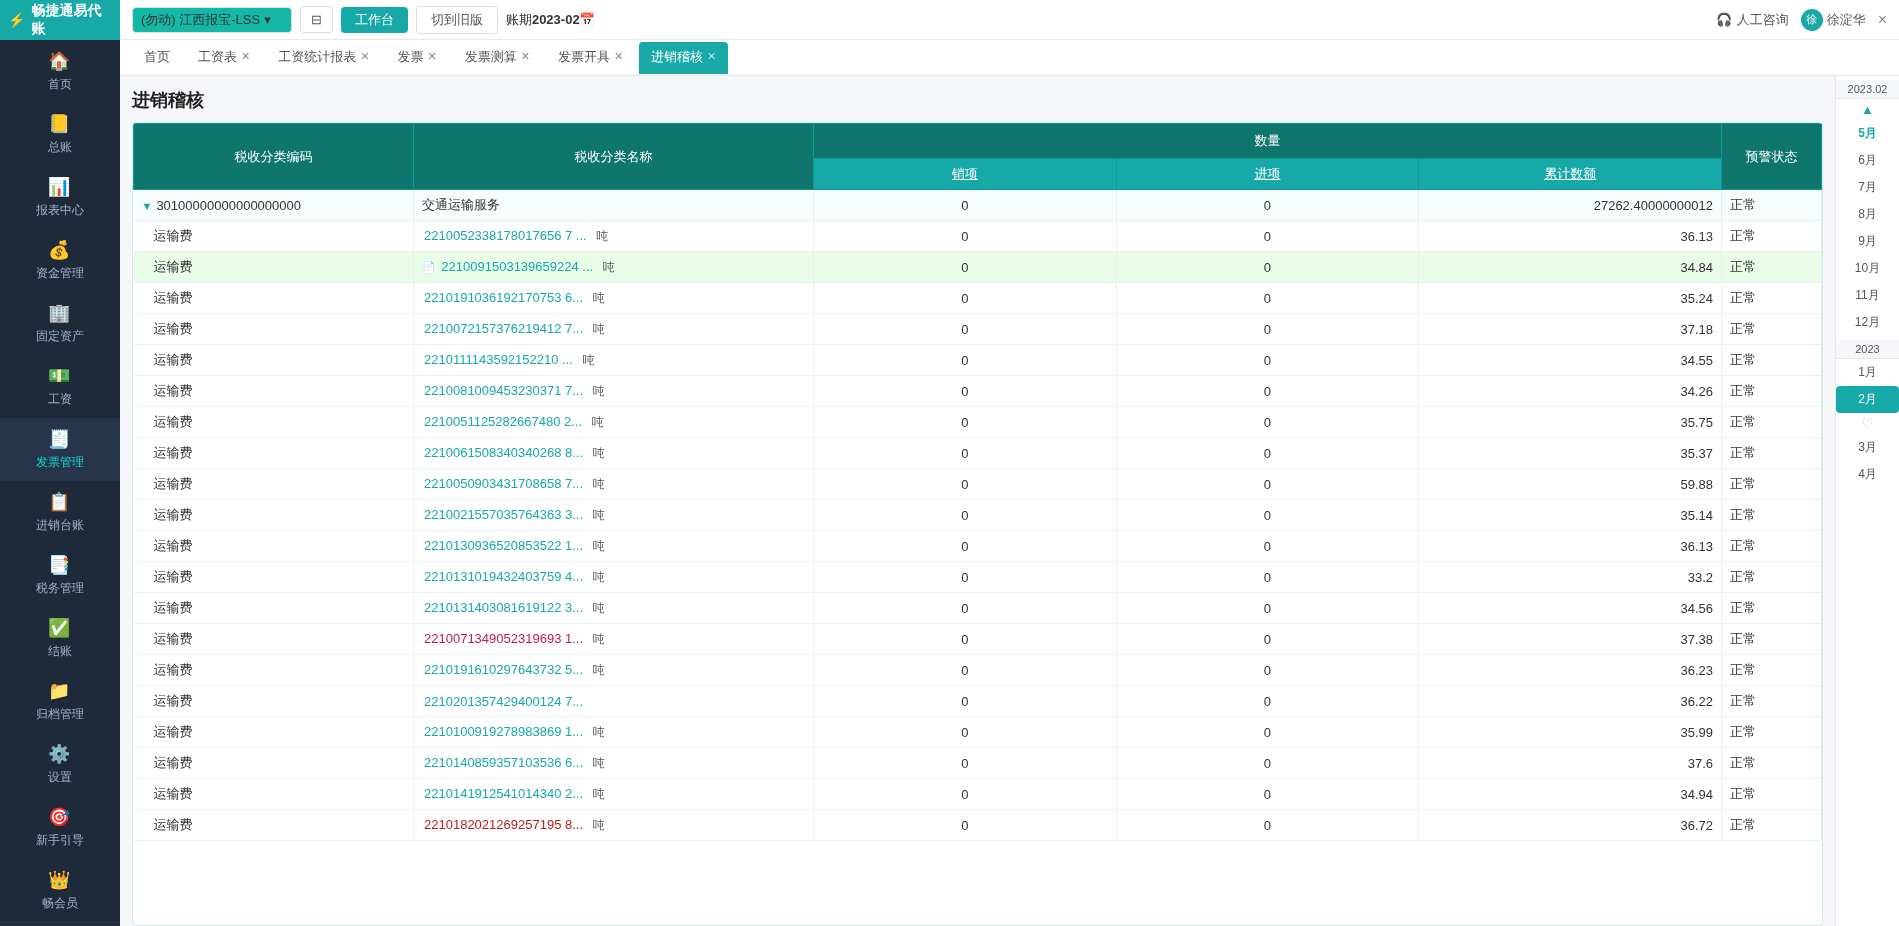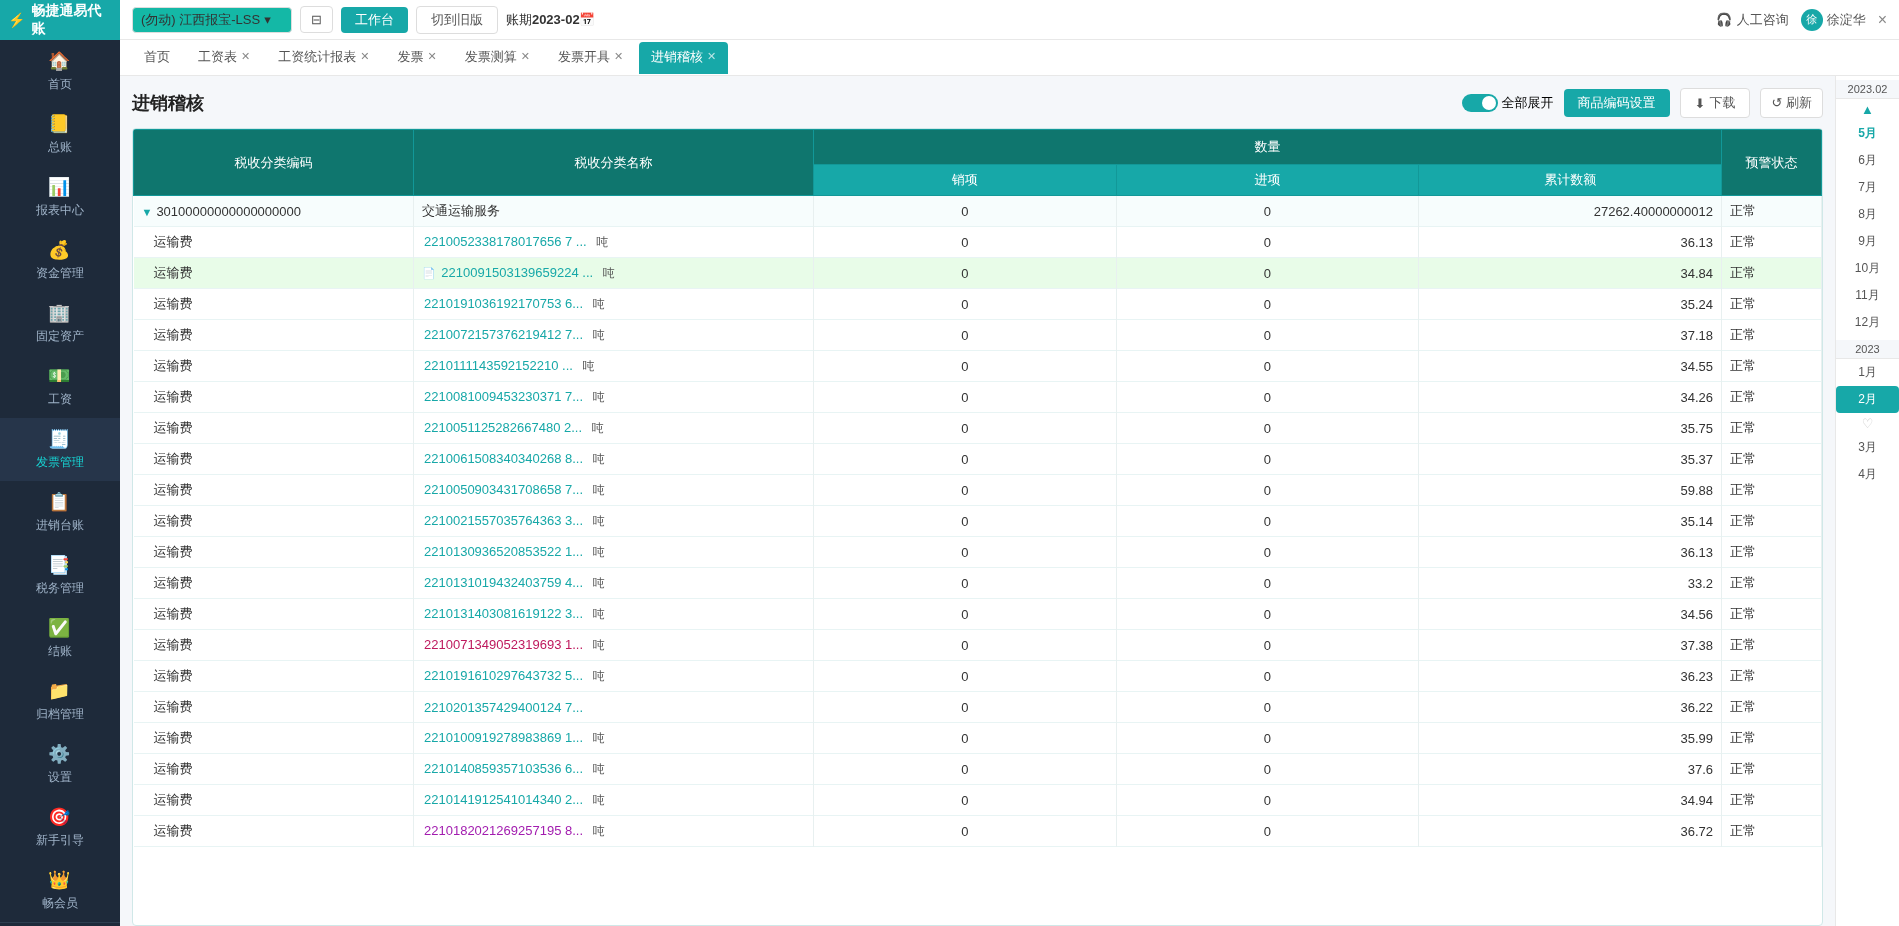--- a/index.html
+++ b/index.html
@@ -259,20 +259,21 @@
       font-weight: normal;
     }
     thead tr.header-row-2 th {
       background: #17a8a8;
       color: white;
       text-align: center;
       padding: 6px 4px;
       font-size: 13px;
       border: 1px solid #129898;
       font-weight: normal;
+      text-decoration: underline;
     }
     tbody tr {
       border-bottom: 1px solid #e8f4f4;
     }
     tbody tr.highlighted { background: #e8fce8; }
     tbody tr.parent-row { background: #f7fdfd; }
     tbody td {
       padding: 6px 8px;
       font-size: 13px;
       color: #333;
@@ -467,35 +468,20 @@
       <span>进销稽核</span>
       <span class="tab-close">✕</span>
     </div>
   </div>
 
   <div class="content">
     <div class="page-area">
 
       <div class="page-header">
         <h2 class="page-title">进销稽核</h2>
-        <div class="page-actions">
-          <div class="toggle-wrap">
-            <div class="toggle"></div>
-            <span>全部展开</span>
-          </div>
-          <button class="btn-green">商品编码设置</button>
-          <button class="btn-outline">
-            <span>⬇</span>
-            <span>下载</span>
-          </button>
-          <button class="btn-icon-only">
-            <span>↺</span>
-            <span>刷新</span>
-          </button>
-        </div>
       </div>
 
       <div class="table-wrap">
         <table>
           <thead>
             <tr class="header-row-1">
               <th class="col-code" rowspan="2">税收分类编码</th>
               <th class="col-name" rowspan="2">税收分类名称</th>
               <th colspan="3">数量</th>
               <th class="col-status" rowspan="2">预警状态</th>
@@ -742,21 +728,21 @@
       </td>
       <td class="col-sale td-center">0</td>
       <td class="col-purchase td-center">0</td>
       <td class="col-cumulative td-right">34.94</td>
       <td class="col-status">正常</td>
     </tr>
               <tr>
       <td class="col-code indent">运输费</td>
       <td class="col-name">
         <span style="color:#aaa;font-size:11px;margin-right:2px;"></span>
-        <span style="color:#a21caf;">2210182021269257195 8...</span>
+        <span style="color:#b91c1c;">2210182021269257195 8...</span>
         <span style="margin-left:6px;color:#555;font-size:12px;">吨</span>
       </td>
       <td class="col-sale td-center">0</td>
       <td class="col-purchase td-center">0</td>
       <td class="col-cumulative td-right">36.72</td>
       <td class="col-status">正常</td>
     </tr>
             </tbody>
         </table>
       </div>

